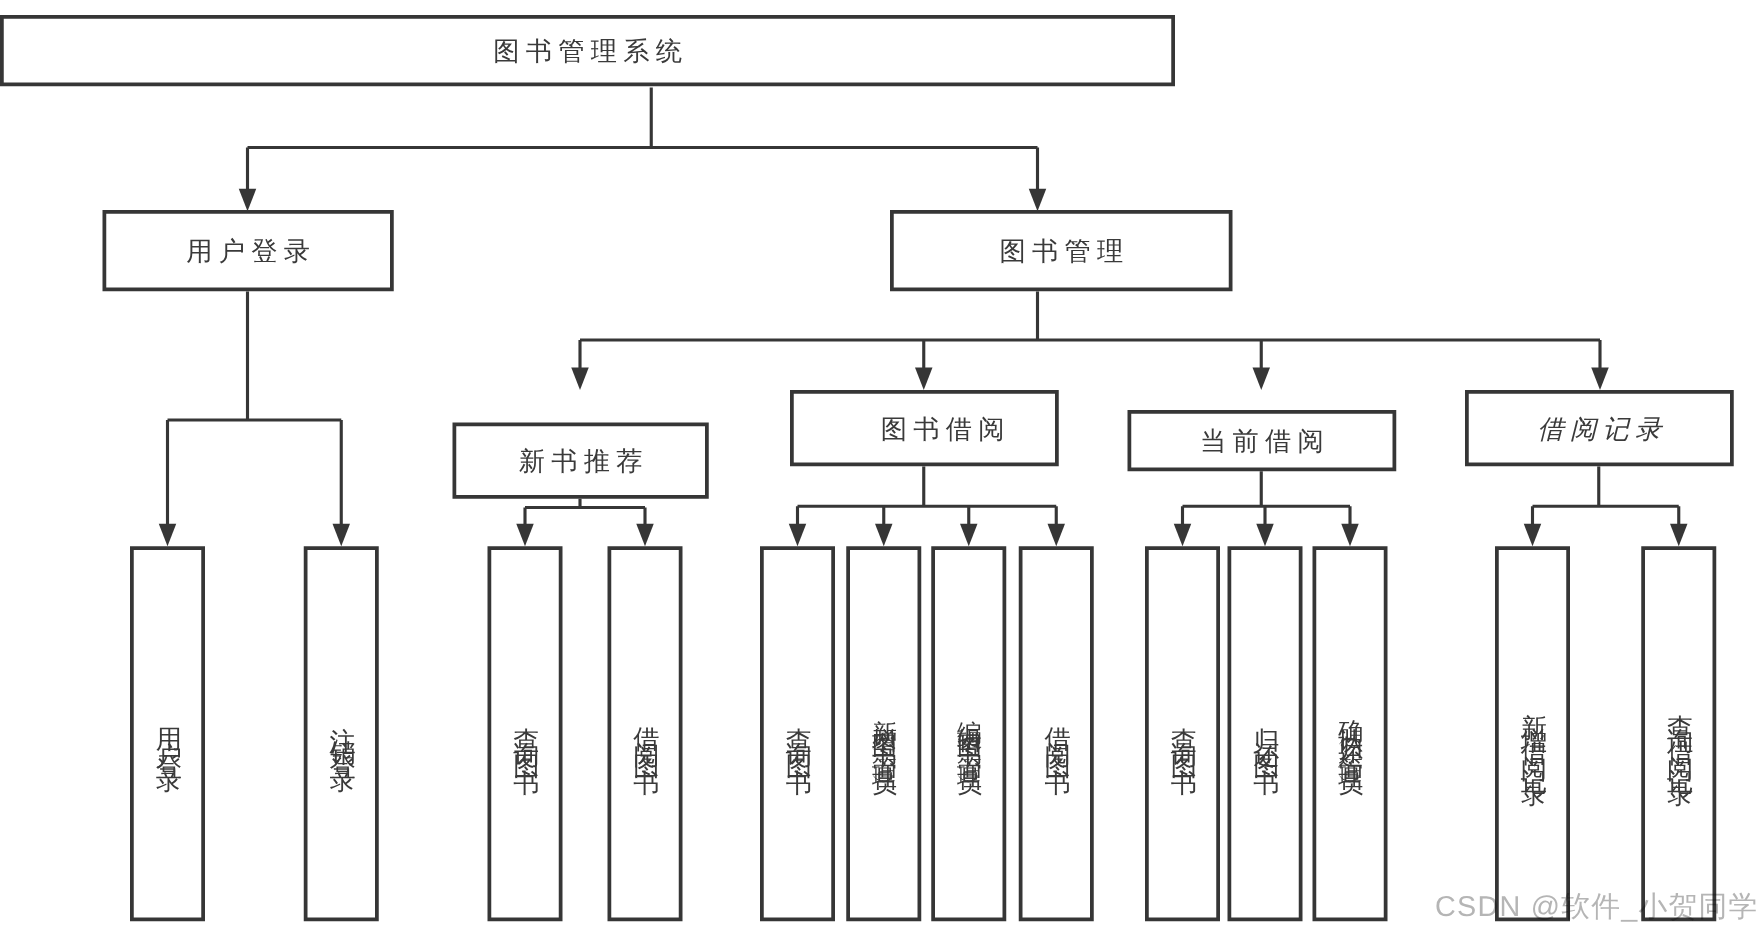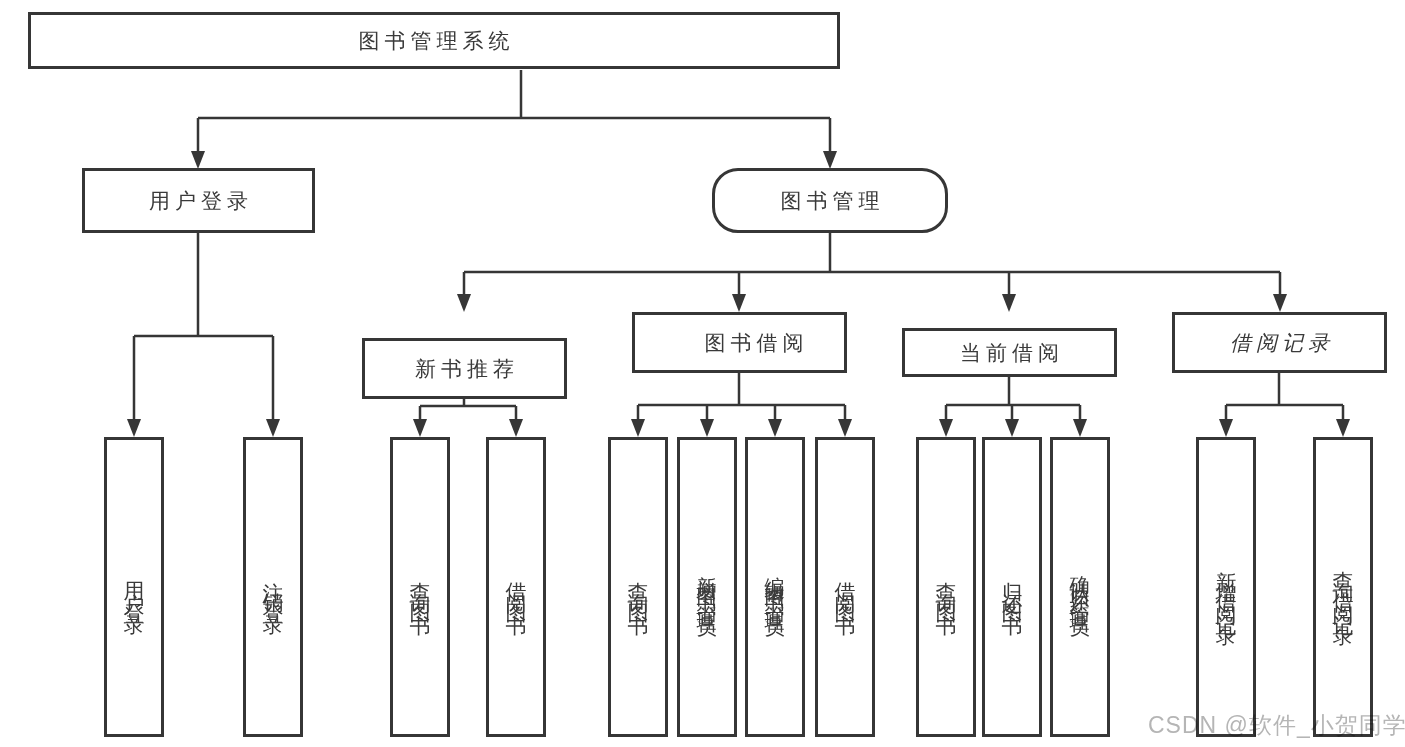--- a/index.html
+++ b/index.html
@@ -47,23 +47,23 @@
     text-align: center;
     line-height: 54px;
     font-size: 21px;
     letter-spacing: 11px;
     color: #3a3a3a;
   }
   .leaf.tight {
     font-size: 20px;
     letter-spacing: 6px;
   }
-  #box-root { left: 28px;   top: 12px;  width: 812px; height: 57px; }
+  #box-root { left: 0;   top: 12px;  width: 940px; height: 57px; }
   #box-l2-0 { left: 82px;   top: 168px; width: 233px;  height: 65px; }
-  #box-l2-1 { left: 712px;  top: 168px; width: 236px;  height: 65px; border-radius: 26px; }
+  #box-l2-1 { left: 712px;  top: 168px; width: 274px;  height: 65px; }
   #box-l3-0 { left: 362px;  top: 312px; width: 205px;  height: 61px; margin-top: 26px; }
   #box-l3-1 { left: 632px;  top: 312px; width: 215px;  height: 61px; padding-left: 29px; }
   #box-l3-2 { left: 902px;  top: 328px; width: 215px;  height: 49px; }
   #box-l3-3 { left: 1172px; top: 312px; width: 215px;  height: 61px; font-style: italic; }
   #leaf-a0 { left: 104px; }
   #leaf-a1 { left: 243px; }
   #leaf-b0 { left: 390px; }
   #leaf-b1 { left: 486px; }
   #leaf-c0 { left: 608px; }
   #leaf-c1 { left: 677px; }

